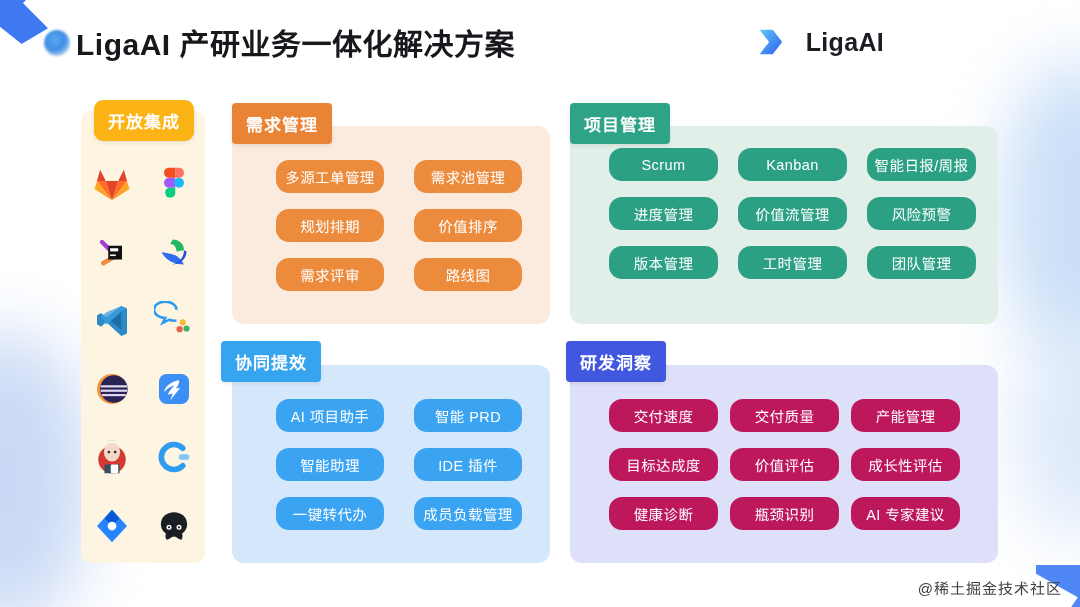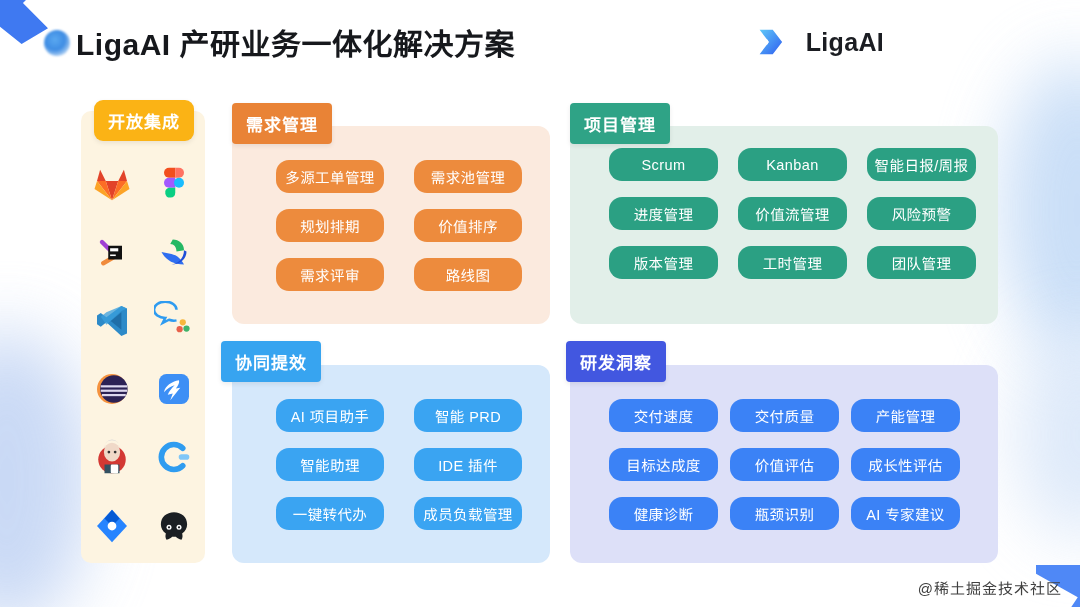--- a/index.html
+++ b/index.html
@@ -64,21 +64,21 @@
   
   #panel-collab{left:232px;top:365px;width:318px;height:198px;background:#d5e8fb;}
   #badge-collab{left:221px;top:341px;background:#37a4f0;}
   #grid-collab{left:276px;top:399px;width:246px;grid-template-columns:108px 108px;gap:16px 30px;}
   #grid-collab .chip{background:#3aa4f2;}
 
   
   #panel-insight{left:570px;top:365px;width:428px;height:198px;background:#dde0f8;}
   #badge-insight{left:566px;top:341px;background:#4257e0;}
   #grid-insight{left:609px;top:399px;width:350px;grid-template-columns:109px 109px 109px;gap:16px 12px;}
-  #grid-insight .chip{background:#3b82f6;}
+  #grid-insight .chip{background:#be185d;}
 
   .watermark{position:absolute;right:18px;bottom:9px;font-size:15px;color:#404040;letter-spacing:1px;}
 </style>
 </head>
 <body>
 
 <div class="slide">
 
   <div class="blob blob-left"></div>
   <div class="blob blob-right"></div>

